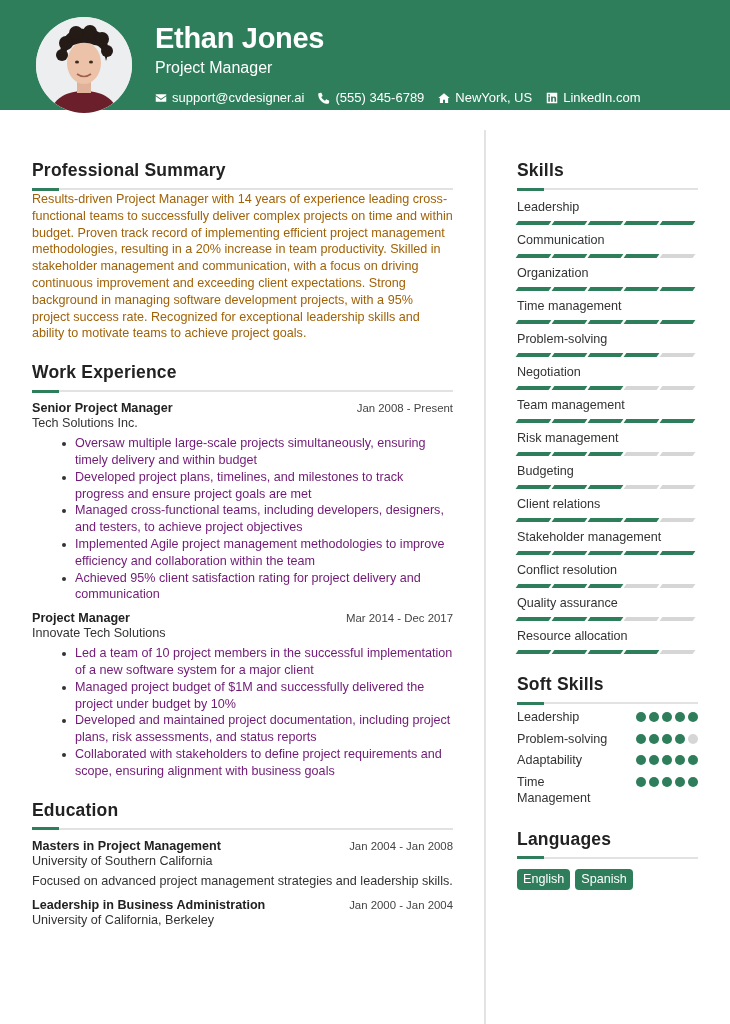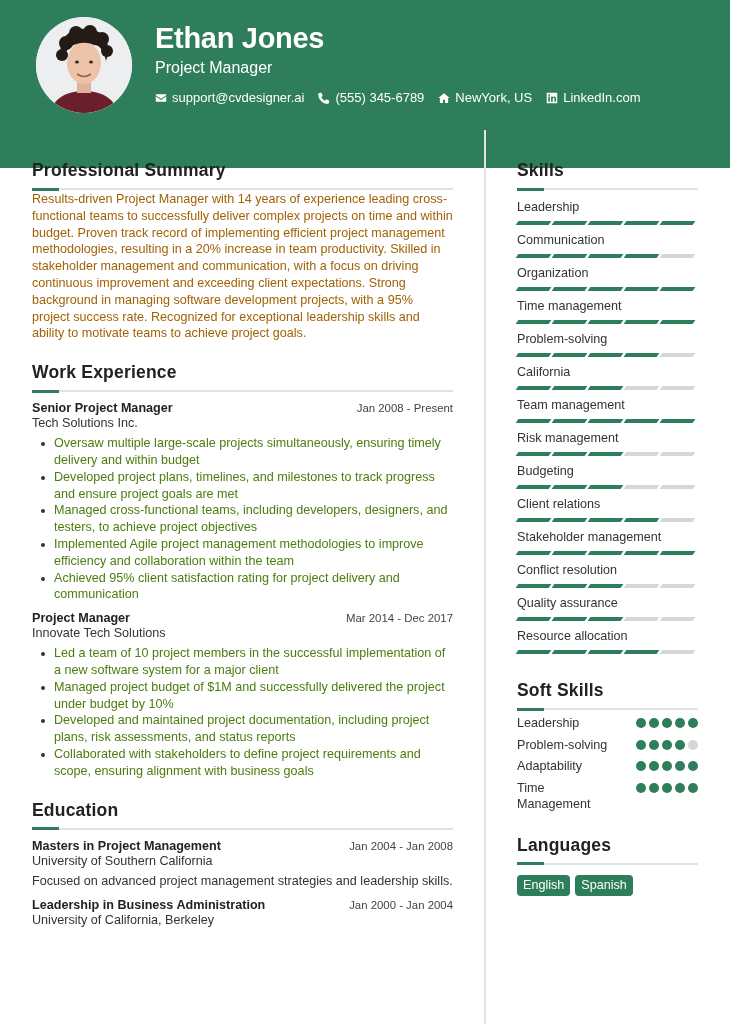--- a/index.html
+++ b/index.html
@@ -1,20 +1,20 @@
 <!DOCTYPE html>
 <html><head>
 <meta charset="utf-8">
 <style>
   * { box-sizing: border-box; margin: 0; padding: 0; }
   html, body { width: 730px; height: 1024px; background: #ffffff; overflow: hidden; }
   body { font-family: "Liberation Sans", "DejaVu Sans", sans-serif; color: #333; position: relative; }
 
   .header {
-    position: absolute; left: 0; top: 0; width: 730px; height: 168px;
+    position: absolute; left: 0; top: 0; width: 730px; height: 110px;
     background: #2e7d5b;
   }
   .avatar {
     position: absolute; left: 36px; top: 17px; width: 96px; height: 96px;
     border-radius: 50%; background: #eceef0; overflow: hidden;
   }
   .avatar svg { width: 96px; height: 96px; display: block; }
   .name {
     position: absolute; left: 155px; top: 22px; color: #fff;
     font-size: 29px; font-weight: bold; letter-spacing: -0.3px;
@@ -43,21 +43,21 @@
   .sec-rule::before { content: ""; position: absolute; left: 0; top: -0.5px; width: 27px; height: 3px; background: #2e7d5b; }
 
   .para { font-size: 12.6px; line-height: 16.8px; color: #a16207; margin-top: 1px; }
 
   .job { margin-top: 9px; }
   .job-head { display: flex; justify-content: space-between; align-items: baseline; }
   .job-title { font-size: 12.6px; font-weight: bold; color: #222; }
   .job-date { font-size: 11.4px; color: #444; }
   .job-org { font-size: 12.6px; color: #333; margin-top: 1px; }
   ul.bullets { list-style: none; margin-top: 5px; padding-left: 22px; }
-  ul.bullets li { position: relative; font-size: 12.6px; line-height: 16.8px; color: #4d7c0f; }
+  ul.bullets li { position: relative; font-size: 12.6px; line-height: 16.8px; color: #701a75; margin-left: 21px; }
   ul.bullets li::before { content: ""; position: absolute; left: -13px; top: 7px; width: 4px; height: 4px; border-radius: 50%; background: #333; }
 
   .edu-desc { font-size: 12.6px; line-height: 16.8px; color: #333; margin-top: 5px; }
 
   .skill { margin-top: 8px; }
   .skill:first-of-type { margin-top: 10px; }
   .skill-name { font-size: 12.6px; color: #333; line-height: 15px; }
   .bars { display: flex; gap: 3px; margin-top: 6px; }
   .bar { width: 33px; height: 4px; background: #d6d6d6; transform: skewX(-35deg); }
   .bar.on { background: #2e7d5b; }
@@ -238,21 +238,21 @@
           <div class="skill-name">Problem-solving</div>
           <div class="bars">
             <div class="bar on"></div>
             <div class="bar on"></div>
             <div class="bar on"></div>
             <div class="bar on"></div>
             <div class="bar"></div>
           </div>
         </div>
         <div class="skill">
-          <div class="skill-name">California</div>
+          <div class="skill-name">Negotiation</div>
           <div class="bars">
             <div class="bar on"></div>
             <div class="bar on"></div>
             <div class="bar on"></div>
             <div class="bar"></div>
             <div class="bar"></div>
           </div>
         </div>
         <div class="skill">
           <div class="skill-name">Team management</div>
@@ -330,21 +330,21 @@
             <div class="bar on"></div>
             <div class="bar on"></div>
             <div class="bar on"></div>
             <div class="bar on"></div>
             <div class="bar"></div>
           </div>
         </div>
       </div>
   </section>
 
-  <section style="margin-top:26px;">
+  <section style="margin-top:20px;">
     <div class="sec-title">Soft Skills</div>
     <div class="sec-rule"></div>
     <div id="soft-list" style="margin-top:5px;">
         <div class="soft">
           <div class="soft-name">Leadership</div>
           <div class="dots">
             <div class="dot on"></div>
             <div class="dot on"></div>
             <div class="dot on"></div>
             <div class="dot on"></div>

